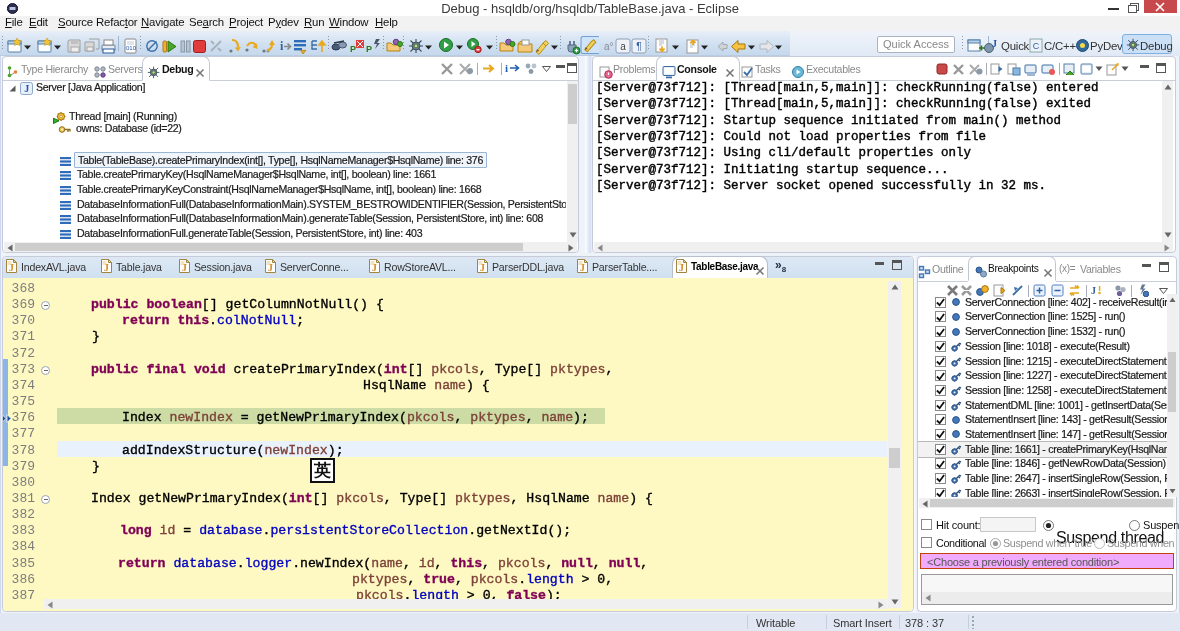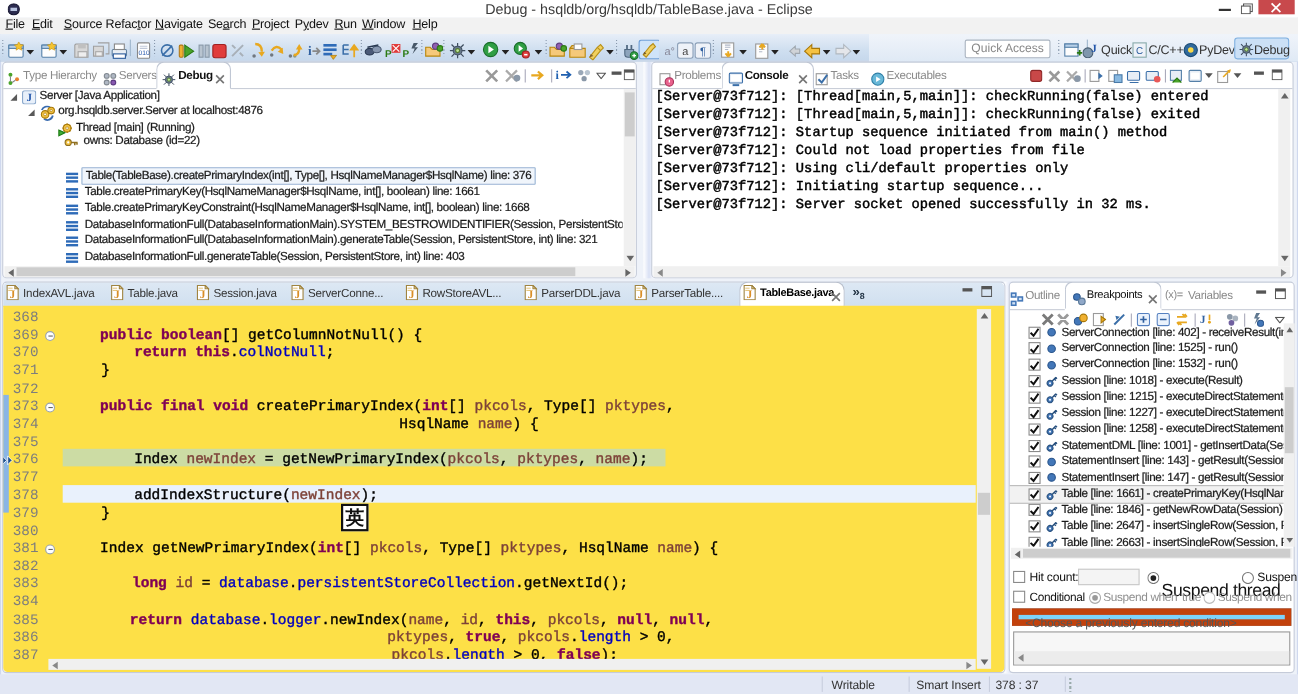--- a/index.html
+++ b/index.html
@@ -381,33 +381,20 @@
 <div class="trow" style="top:0.5px">
         <svg width="9" height="9" viewBox="0 0 9 9" style="position:absolute;left:5px;top:3px">
           <path d="M7.5 1.5 v6 h-6 z" fill="#595959"></path>
         </svg>
         <svg style="position:absolute;left:17px;top:1px" width="13" height="13">
           <rect x="0.5" y="0.5" width="12" height="12" rx="2" fill="#e8f0fa" stroke="#8aa8cc"></rect>
           <text x="6.5" y="10" font-size="10" font-weight="bold" fill="#2255aa" text-anchor="middle" font-family="Liberation Serif">J</text>
         </svg>
         <span style="position:absolute;left:33px;top:0">Server [Java Application]</span>
       </div>
-<div class="trow" style="top:15.2px">
-        <svg width="9" height="9" viewBox="0 0 9 9" style="position:absolute;left:21px;top:3px">
-          <path d="M7.5 1.5 v6 h-6 z" fill="#595959"></path>
-        </svg>
-        <svg style="position:absolute;left:33px;top:1px" width="15" height="14">
-          <path d="M2 4 a5 5 0 0 1 8 -2 M12 9 a5 5 0 0 1 -8 3" fill="none" stroke="#3a6cb0" stroke-width="1.6"></path>
-          <circle cx="5" cy="8" r="3.4" fill="#f0c040" stroke="#a87808"></circle>
-          <circle cx="5" cy="8" r="1.2" fill="#fff" stroke="#a87808" stroke-width="0.6"></circle>
-          <circle cx="10.5" cy="4.5" r="3" fill="#f0c040" stroke="#a87808"></circle>
-          <circle cx="10.5" cy="4.5" r="1" fill="#fff" stroke="#a87808" stroke-width="0.6"></circle>
-        </svg>
-        <span style="position:absolute;left:50px;top:0">org.hsqldb.server.Server at localhost:4876</span>
-      </div>
 <div class="trow" style="top:29.8px">
         <svg style="position:absolute;left:49px;top:1px" width="15" height="14">
           <circle cx="9" cy="5.5" r="3.6" fill="#f0c040" stroke="#a87808"></circle>
           <circle cx="9" cy="5.5" r="1.2" fill="#fff" stroke="#a87808" stroke-width="0.6"></circle>
           <g stroke="#a87808" stroke-width="1">
             <path d="M9 1 v1.4 M9 8.6 v1.4 M4.8 5.5 h1.4 M12 5.5 h1.4 M6 2.5 l1 1 M12 2.5 l-1 1 M6 8.5 l1 -1 M12 8.5 l-1 -1"></path>
           </g>
           <path d="M1.5 12.5 L7 9.8 1.5 7.2 z" fill="#3fae34" stroke="#1a7a12"></path>
         </svg>
         <span style="position:absolute;left:66px;top:0">Thread [main] (Running)</span>
@@ -461,21 +448,21 @@
         <span style="position:absolute;left:74px;top:0">DatabaseInformationFull(DatabaseInformationMain).SYSTEM_BESTROWIDENTIFIER(Session, PersistentStore) line: 66</span>
       </div>
 <div class="trow" style="top:132.3px">
         <svg style="position:absolute;left:56px;top:1px" width="13" height="13">
           <g fill="#2e6bb8">
             <rect x="1" y="2" width="11" height="2.2"></rect>
             <rect x="1" y="5.4" width="11" height="2.2"></rect>
             <rect x="1" y="8.8" width="11" height="2.2"></rect>
           </g>
         </svg>
-        <span style="position:absolute;left:74px;top:0">DatabaseInformationFull(DatabaseInformationMain).generateTable(Session, PersistentStore, int) line: 321</span>
+        <span style="position:absolute;left:74px;top:0">DatabaseInformationFull(DatabaseInformationMain).generateTable(Session, PersistentStore, int) line: 608</span>
       </div>
 <div class="trow" style="top:147.0px">
         <svg style="position:absolute;left:56px;top:1px" width="13" height="13">
           <g fill="#2e6bb8">
             <rect x="1" y="2" width="11" height="2.2"></rect>
             <rect x="1" y="5.4" width="11" height="2.2"></rect>
             <rect x="1" y="8.8" width="11" height="2.2"></rect>
           </g>
         </svg>
         <span style="position:absolute;left:74px;top:0">DatabaseInformationFull.generateTable(Session, PersistentStore, int) line: 403</span>
@@ -688,21 +675,21 @@
     </svg></div>
 <div class="abs" style="left:775px;top:258px;font-size:12px;font-weight:bold;color:#234">»<span style="font-size:8px;position:relative;top:3px">8</span></div>
 <div class="abs" style="left:875px;top:262px;width:9px;height:2.5px;background:#555"></div>
 <svg class="abs" style="left:892px;top:260px" width="10" height="10">
     <rect x="0.5" y="0.5" width="9" height="9" fill="none" stroke="#555"></rect>
     <rect x="0.5" y="0.5" width="9" height="2.5" fill="#555"></rect>
   </svg>
 <div class="abs" style="left:3px;top:278px;width:669px;height:1px;background:#c2c9d6"></div>
 <div class="abs" style="left:768px;top:278px;width:145px;height:1px;background:#c2c9d6"></div>
 
-<div class="abs" style="left:3px;top:278px;width:910px;height:333px;background:#fde047;overflow:hidden;border-radius:0 0 4px 4px">
+<div class="abs" style="left:3px;top:278px;width:910px;height:333px;background:#fef9c3;overflow:hidden;border-radius:0 0 4px 4px">
 <div style="position:relative;width:100%;height:100%">
 <div style="position:absolute;left:-3px;top:-278px;width:913px;height:611px">
 <div style="position:absolute;left:2px;top:358.8px;width:6px;height:107.0px;background:#8ab5e5"></div>
 <div style="position:absolute;left:57px;top:408.2px;width:548px;height:16px;background:#ccdca4"></div>
 <div style="position:absolute;left:57px;top:440.5px;width:830px;height:16px;background:#e9f1fc"></div>
 <div class="ln" style="top:281.0px">368</div>
 <div class="ln" style="top:297.1px">369</div>
 <div class="fold" style="top:301.1px"></div>
 <div class="cl" style="left:72px;top:297.1px"><b class="k">public</b> <b class="k">boolean</b>[] getColumnNotNull() {</div>
 <div class="ln" style="top:313.3px">370</div>
@@ -1069,21 +1056,21 @@
 <div class="abs" style="left:936px;top:537px;font-size:10.8px;letter-spacing:-0.35px;color:#111">Conditional</div>
 <svg class="abs" style="left:990px;top:538px" width="11" height="11">
     <circle cx="5.5" cy="5.5" r="5" fill="#fdfdfd" stroke="#aaa"></circle>
     <circle cx="5.5" cy="5.5" r="2.6" fill="#999"></circle>
   </svg>
 <div class="abs" style="left:1003px;top:537px;font-size:10.8px;letter-spacing:-0.35px;color:#8f8f8f">Suspend when 'true'</div>
 <svg class="abs" style="left:1094px;top:538px" width="11" height="11">
     <circle cx="5.5" cy="5.5" r="5" fill="#fdfdfd" stroke="#bbb"></circle>
   </svg>
 <div class="abs" style="left:1107px;top:537px;font-size:10.8px;letter-spacing:-0.35px;color:#8f8f8f">Suspend when</div>
-<div class="abs" style="left:920px;top:553px;width:254px;height:16px;background:#7dd3fc;border:6px solid #c2410c;font-size:11px;letter-spacing:-0.2px;color:#555;padding:2px 0 0 6px">&lt;Choose a previously entered condition&gt;</div>
+<div class="abs" style="left:920px;top:553px;width:254px;height:16px;background:#f0abfc;border:1px solid #c2410c;font-size:11px;letter-spacing:-0.2px;color:#555;padding:2px 0 0 6px">&lt;Choose a previously entered condition&gt;</div>
 <div class="abs" style="left:921px;top:574px;width:252px;height:31px;background:#f7f7f7;border:1px solid #999"></div>
 <div class="abs" style="left:922px;top:592px;width:250px;height:12px;background:#ececec"></div>
 <svg class="abs" style="left:925px;top:594px" width="6" height="8">
     <path d="M5.5 0.5 v7 l-5 -3.5 z" fill="#888"></path>
   </svg>
 
 <div class="abs" style="left:0;top:613px;width:1180px;height:18px;background:#e2e7f4"></div>
 <div class="statustxt" style="left:756px">Writable</div>
 <div class="statustxt" style="left:833px">Smart Insert</div>
 <div class="statustxt" style="left:905px">378 : 37</div>

